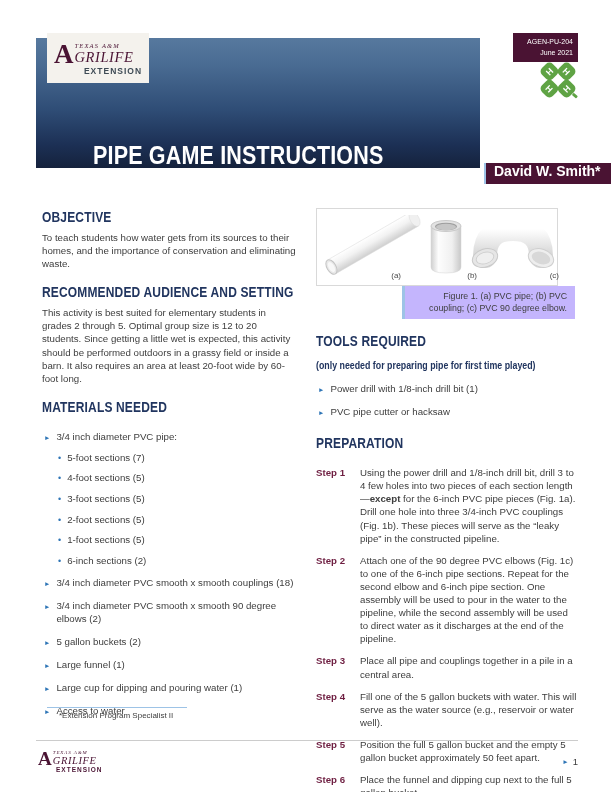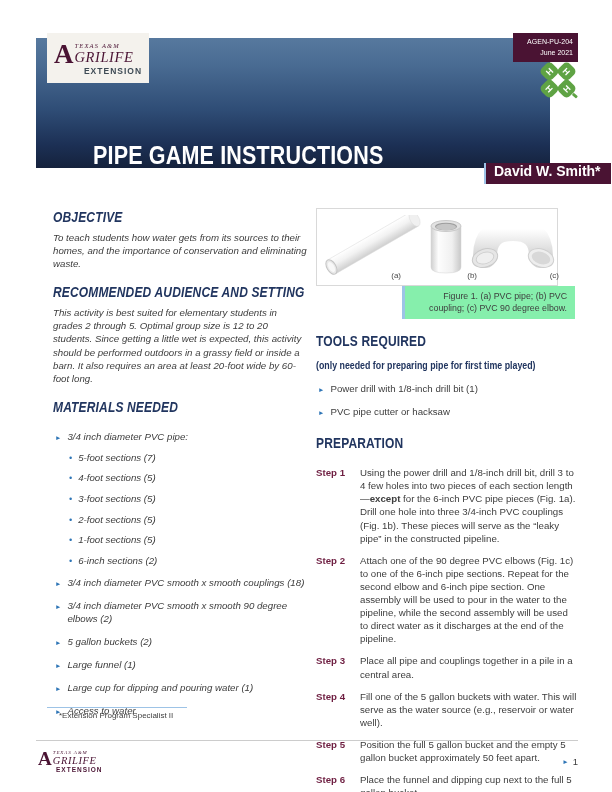--- a/index.html
+++ b/index.html
@@ -2,21 +2,21 @@
 <html><head>
 <meta charset="utf-8">
 <style>
   html,body{margin:0;padding:0;background:#ffffff;}
   .page{
     position:relative;width:612px;height:792px;background:#ffffff;overflow:hidden;
     font-family:"Liberation Sans",sans-serif;color:#3d3d3d;
   }
   
   .banner{
-    position:absolute;left:36px;top:38px;width:514px;height:130px;
+    position:absolute;left:36px;top:38px;width:444px;height:130px;
     background:linear-gradient(180deg,#57799e 0%,#4a6c93 20%,#2f4d76 55%,#1c3055 82%,#15223c 100%);
   }
   .logo-box{
     position:absolute;left:47px;top:33px;width:102px;height:50px;background:#f4f2ed;
     display:flex;align-items:center;justify-content:center;
   }
   .agrilife{display:flex;align-items:flex-start;line-height:1;}
   .agrilife .big-a{font-family:"Liberation Serif",serif;font-weight:bold;color:#4a1333;font-size:27px;margin-right:1px;}
   .agrilife .stack{display:flex;flex-direction:column;font-style:italic;}
   .agrilife .tam{font-family:"Liberation Serif",serif;color:#4a1333;font-size:6.5px;letter-spacing:1.2px;margin-top:2px;}
@@ -34,21 +34,21 @@
   }
   .banner-title .sub{
     display:inline-block;transform:scaleX(0.86);transform-origin:0 50%;white-space:nowrap;
     font-size:13.5px;font-weight:bold;margin-top:2px;
   }
   .author-badge{
     position:absolute;left:484px;top:163px;background:#4a1333;color:#fff;
     font-size:14px;font-weight:bold;padding:0 10px 5px 8px;border-left:2px solid #9dc3e6;
   }
   
-  .col-left{position:absolute;left:53px;top:208px;width:256px;font-style:italic;}
+  .col-left{position:absolute;left:42px;top:208px;width:256px;}
   .col-right{position:absolute;left:316px;top:208px;width:262px;}
   .h2{
     display:inline-block;transform:scaleX(0.8);transform-origin:0 50%;white-space:nowrap;
     font-size:15px;font-weight:bold;color:#21355f;letter-spacing:0.2px;line-height:1;
   }
   .sec{margin-bottom:13px;}
   .sec .h2{margin-bottom:7px;}
   .body-text{font-size:9.7px;line-height:13.1px;color:#3d3d3d;}
   
   .bullet-item{display:flex;margin-top:10px;font-size:9.7px;line-height:12.6px;}
@@ -59,21 +59,21 @@
   .figure-card{
     box-sizing:border-box;width:242px;height:78px;border:1px solid #d9d9d9;background:#fff;
     display:flex;align-items:center;justify-content:space-between;padding:3px 6px;
   }
   .fig-item{position:relative;height:100%;display:flex;align-items:center;}
   .fig-label{position:absolute;bottom:2px;font-size:8px;color:#4a4a4a;}
   .fig-label.la{right:22px;}
   .fig-label.lb{right:-8px;}
   .fig-label.lc{right:-2px;}
   .figure-caption{
-    box-sizing:border-box;margin-left:86px;width:173px;background:#86efac;border-left:3px solid #9dc3e6;
+    box-sizing:border-box;margin-left:86px;width:173px;background:#c4b5fd;border-left:3px solid #9dc3e6;
     padding:5px 8px 5px 6px;font-size:8.8px;line-height:11.6px;color:#3d3d3d;text-align:right;
   }
   
   .tools-note{
     display:inline-block;transform:scaleX(0.84);transform-origin:0 50%;white-space:nowrap;
     font-size:10.5px;font-weight:bold;color:#21355f;margin-top:4px;
   }
   
   .step{display:flex;margin-top:9px;}
   .step-label{flex:none;width:44px;font-size:9.7px;font-weight:bold;color:#6e1e41;line-height:13.1px;}

